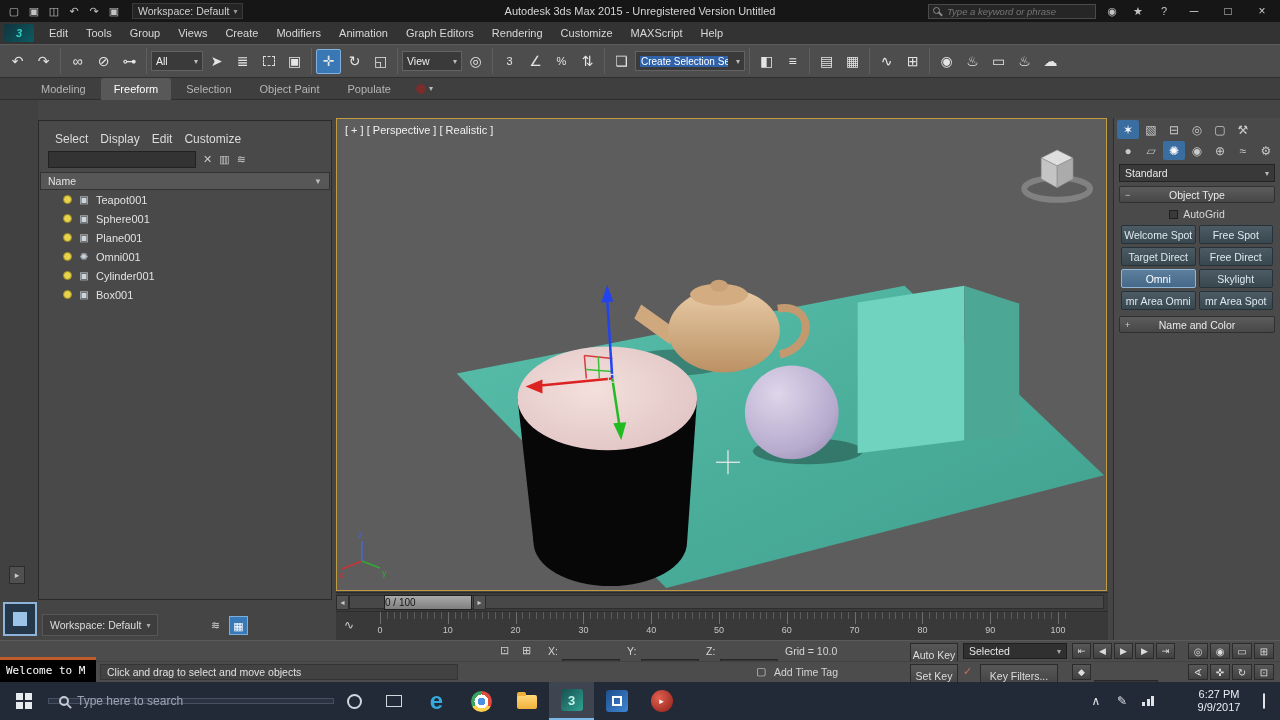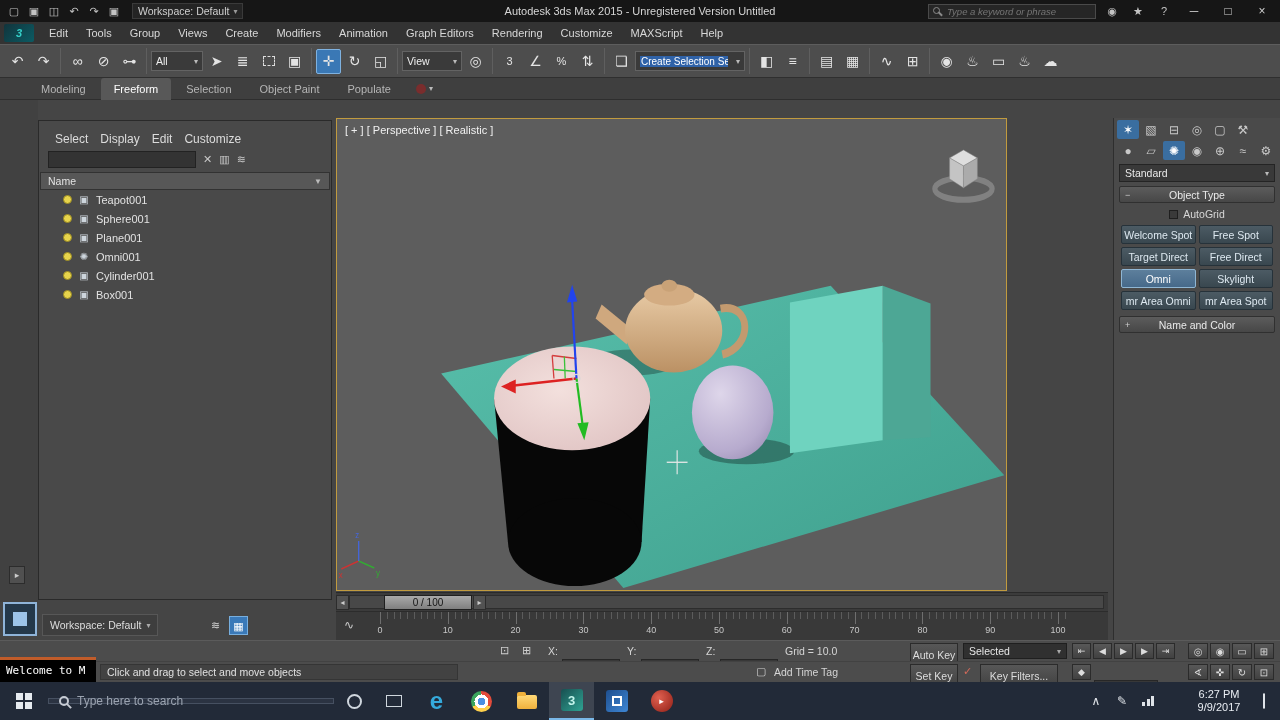--- a/index.html
+++ b/index.html
@@ -52,21 +52,21 @@
   .se-search{height:26px;display:flex;align-items:center;gap:7px;padding:0 9px}
   .se-search input{width:148px;height:17px;background:#333;border:1px solid #222;color:#ddd;font-size:10px;padding:0 4px;font-family:"Liberation Sans",sans-serif}
   .se-ico{font-size:11px;color:#c9c9c9}
   .se-colhead{height:18px;margin:0 1px;background:#575757;border:1px solid #323232;display:flex;align-items:center;padding:0 7px;font-size:10.5px;color:#e3e3e3}
   .se-colhead .tri{margin-left:auto;font-size:8px;color:#bbb}
   .se-row{height:19px;display:flex;align-items:center;gap:6px;padding-left:24px;font-size:11px;color:#e2e2e2}
   .bulb{width:9px;height:9px;border-radius:50%;background:#e7d44c;border:1px solid #9d8c23;flex:none}
   .se-obj{font-size:10px;color:#cdd5dc;width:12px;text-align:center;flex:none}
 
   
-  #viewport{position:absolute;left:336px;top:118px;width:671px;height:473px;background:#5d5d5d;border:1px solid #c19b3f}
+  #viewport{position:absolute;left:336px;top:118px;width:771px;height:473px;background:#5d5d5d;border:1px solid #c19b3f}
   #vp-label{position:absolute;left:8px;top:5px;color:#f0f0f0;font-size:11px;z-index:3}
   #scene{position:absolute;left:0;top:0;width:100%;height:100%}
 
   
   #cmdpanel{position:absolute;left:1113px;top:118px;width:167px;height:522px;background:#4a4a4a;border-left:1px solid #2e2e2e;padding:2px 3px}
   .cp-tabs{display:flex;gap:1px;margin-bottom:2px}
   .cptab{width:22px;height:19px;display:flex;align-items:center;justify-content:center;color:#c9c9c9;font-size:12px;border-radius:2px}
   .cptab.active{background:#3a6ea0;color:#fff}
   .cpdrop{height:18px;margin:4px 2px;background:#393939;border:1px solid #242424;display:flex;align-items:center;padding:0 5px;font-size:10.5px;color:#e9e9e9}
   .cpdrop .caret{margin-left:auto;font-size:8px;color:#bbb}
@@ -75,21 +75,21 @@
   .autogrid{display:flex;align-items:center;justify-content:center;gap:5px;height:18px;font-size:10.5px;color:#d7d7d7}
   .chk{width:9px;height:9px;background:#3a3a3a;border:1px solid #1f1f1f;display:inline-block}
   .cp-grid{display:grid;grid-template-columns:1fr 1fr;gap:3px;padding:2px 4px}
   .cpbtn{height:19px;background:linear-gradient(#4c5b64,#39474f);border:1px solid #26323a;border-radius:2px;color:#dde8f0;font-size:10.5px;display:flex;align-items:center;justify-content:center;white-space:nowrap}
   .cpbtn.active{background:linear-gradient(#5d7f9c,#46698a);border-color:#8fb6d4;color:#fff}
 
   
   #timeslider{position:absolute;left:336px;top:592px;width:772px;height:19px;background:#3b3b3b;border-top:1px solid #2a2a2a}
   #ts-track{position:absolute;left:13px;right:4px;top:2px;bottom:2px;background:#484848;border:1px solid #2d2d2d}
   .ts-arrow{position:absolute;top:2px;width:13px;height:15px;background:#525252;border:1px solid #2c2c2c;color:#ccc;font-size:8px;text-align:center;line-height:14px}
-  #ts-handle{position:absolute;left:48px;top:2px;width:88px;height:15px;background:linear-gradient(#a9a9a9,#7f7f7f);border:1px solid #1f1f1f;color:#151515;font-size:10px;text-align:center;line-height:14px}
+  #ts-handle{position:absolute;left:48px;top:2px;width:88px;height:15px;background:linear-gradient(#a9a9a9,#7f7f7f);border:1px solid #1f1f1f;color:#151515;font-size:10px;text-align:left;line-height:14px}
   #ruler{position:absolute;left:336px;top:611px;width:772px;height:29px;background:#393939;border-top:1px solid #2c2c2c}
   #rule-band{position:absolute;left:44px;top:0;width:690px;height:29px}
   .minor-ticks{position:absolute;left:0;top:0;width:100%;height:7px;background:repeating-linear-gradient(to right,#5c5c5c 0 1px,transparent 1px 6.78px)}
   .major-ticks{position:absolute;left:0;top:0;width:100%;height:12px;background:repeating-linear-gradient(to right,#6e6e6e 0 1px,transparent 1px 67.8px)}
   .tick-label{position:absolute;top:13px;transform:translateX(-50%);font-size:9px;color:#c6c6c6}
   #mini-curve{position:absolute;left:8px;top:6px;color:#c9c9c9;font-size:12px}
 
   
   #layout-btn{position:absolute;left:3px;top:602px;width:34px;height:34px;background:#24384a;border:2px solid #8fb4d9;display:flex;align-items:center;justify-content:center}
   #layout-btn i{width:14px;height:14px;background:#9cc3e8;display:block}

